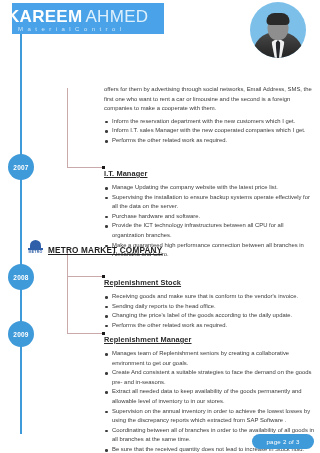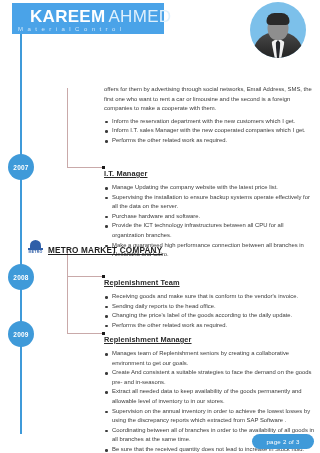--- a/index.html
+++ b/index.html
@@ -23,21 +23,21 @@
     width: 320px; height: 56px;
   }
   .header-band {
     position: absolute;
     left: 12px; top: 3px;
     width: 152px; height: 31px;
     background: #4aa3e8;
   }
   .name-row {
     position: absolute;
-    left: 30px; top: 8px;
+    left: 7px; top: 8px;
     white-space: nowrap;
     line-height: 1;
   }
   .name-first {
     font-size: 17px;
     font-weight: bold;
     color: #ffffff;
     letter-spacing: 0.3px;
     font-family: "Liberation Sans", sans-serif;
   }
@@ -301,21 +301,21 @@
 <div class="company-row" style="left:27px; top:240px;">
   <span class="metro-logo">
     <span class="metro-arch"></span>
     <span class="metro-bar"></span>
     <span class="metro-word">METRO</span>
   </span>
   <span class="company-name">METRO MARKET COMPANY</span>
 </div>
 
 <div class="content" style="top:271px">
-  <span class="job-title">Replenishment Team</span>
+  <span class="job-title">Replenishment Stock</span>
   <ul class="bullets">
     <li>Receiving goods and make sure that is conform to the vendor's invoice.</li>
     <li>Sending daily reports to the head office.</li>
     <li>Changing the price's label of the goods according to the daily update.</li>
     <li>Performs the other related work as required.</li>
   </ul>
 </div>
 
 <div class="content" style="top:328px">
   <span class="job-title">Replenishment Manager</span>

